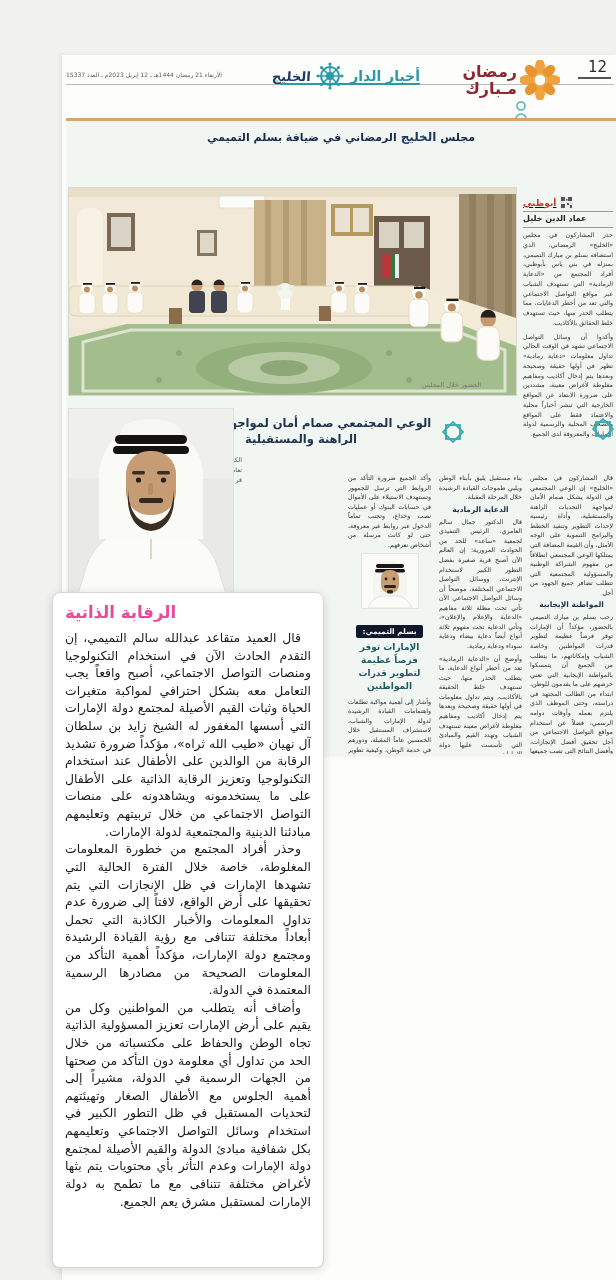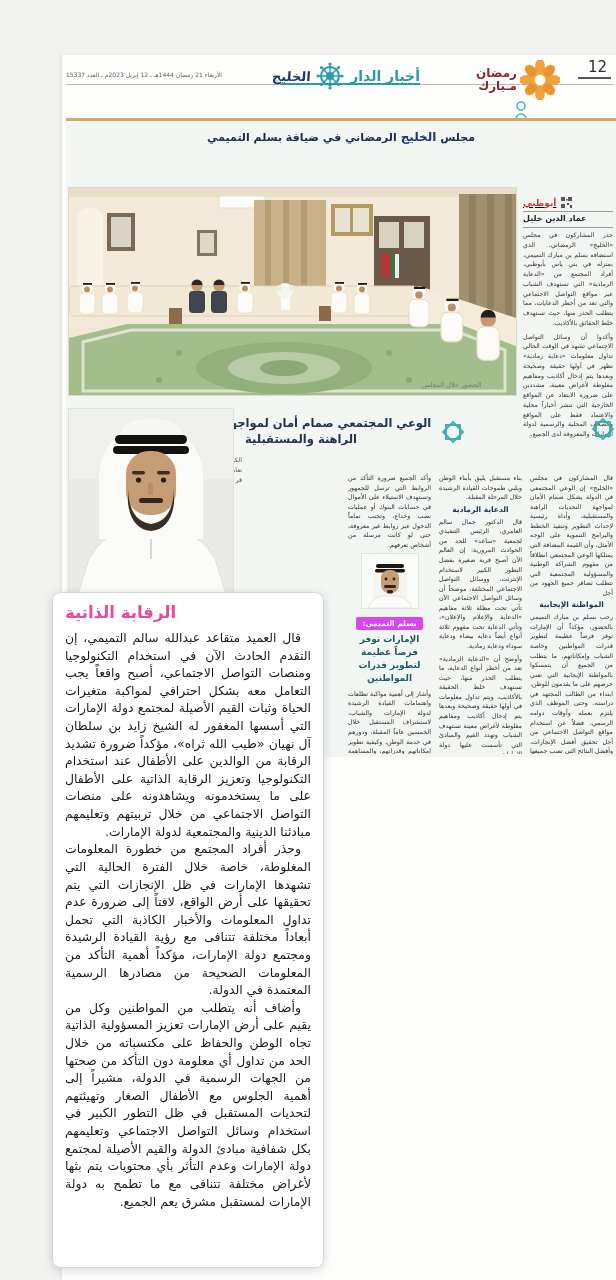--- a/index.html
+++ b/index.html
@@ -3,21 +3,21 @@
 <meta charset="utf-8">
 <style>
   html,body{margin:0;padding:0;background:#eef0ef;font-family:"DejaVu Sans",sans-serif;}
   .screen{position:relative;width:616px;height:1280px;overflow:hidden;background:#f1f1f0;margin:0 auto;direction:rtl;}
   .page{position:absolute;left:62px;top:55px;right:0;bottom:0;background:#fdfdfc;box-shadow:-2px 0 4px rgba(0,0,0,.06);}
   
   .date-line{position:absolute;left:66px;top:71px;font-size:6px;color:#5d5d5d;direction:rtl;}
   .header-rule{position:absolute;left:66px;top:84px;width:548px;height:1px;background:#b9b9b9;}
   .pagenum{position:absolute;right:5px;top:58px;font-size:15px;color:#2b2b2b;border-bottom:2px solid #555;padding:0 4px 1px 10px;direction:ltr;text-align:right;}
   .ramadan{position:absolute;right:56px;top:60px;display:flex;align-items:center;gap:3px;direction:ltr;}
-  .ramadan .txt{text-align:right;color:#8f2733;font-weight:bold;font-size:12px;line-height:1.08;}
+  .ramadan .txt{text-align:right;color:#8f2733;font-weight:bold;font-size:16px;line-height:1.08;}
   .teal-dots{position:absolute;right:88px;top:100px;}
   .section-head{position:absolute;right:196px;top:62px;display:flex;align-items:center;gap:6px;direction:ltr;}
   .masthead{color:#1d3a66;font-weight:900;font-size:13px;letter-spacing:-.5px;transform:skewX(-4deg);}
   .section-name{color:#2b9aa6;font-weight:bold;font-size:14px;}
   .section-underline{position:absolute;right:196px;top:83px;width:140px;height:1.5px;background:#2b9aa6;}
   .gold-rule{position:absolute;left:66px;top:118px;width:550px;height:3px;background:#d6a76b;}
   
   .article{position:absolute;left:66px;top:121px;width:550px;height:636px;background:#f1f6f2;}
   .kicker{position:absolute;top:9px;left:0;width:100%;text-align:center;font-size:11px;font-weight:bold;color:#1a2b4a;}
   .kicker .logo{color:#1d3a66;font-weight:900;font-size:12px;}
@@ -33,21 +33,21 @@
   .subheads{position:absolute;top:295px;left:0;width:100%;height:52px;}
   .subhead-block{position:absolute;display:flex;align-items:center;gap:4px;}
   .subhead-block .t{flex:1;text-align:center;font-size:11.5px;font-weight:bold;color:#20344f;line-height:1.35;}
   .sh-a{right:0;width:146px;}
   .sh-b{right:150px;width:300px;}
   .cols{position:absolute;top:352px;right:3px;width:266px;height:281px;display:flex;flex-direction:row;gap:8px;overflow:hidden;}
   .col{width:83px;overflow:hidden;}
   .col p{margin:0 0 3px;font-size:6.3px;line-height:1.52;text-align:justify;color:#2f2f2f;}
   .col .mini-subhead{font-size:7.5px;font-weight:bold;color:#20344f;text-align:center;margin:3px 0;}
   .quote-box{margin:2px 0 4px;text-align:center;}
-  .quote-label{display:inline-block;background:#d946ef;color:#fff;font-size:7.5px;font-weight:bold;padding:2px 6px;border-radius:2px;margin-top:8px;}
+  .quote-label{display:inline-block;background:#0f172a;color:#fff;font-size:7.5px;font-weight:bold;padding:2px 6px;border-radius:2px;margin-top:16px;}
   .quote-text{font-size:9px;font-weight:bold;color:#1d5b63;line-height:1.45;text-align:center;margin-top:3px;}
   .col4-frag{position:absolute;left:84px;top:334px;width:92px;font-size:6.3px;color:#555;text-align:right;line-height:1.6;z-index:1;}
   
   .portrait{position:absolute;left:68px;top:408px;width:166px;height:190px;z-index:5;border:1px solid #e2e2dc;box-sizing:border-box;background:#e9e9e5;}
   
   .reader{position:absolute;left:52px;top:592px;width:272px;height:676px;z-index:10;background:#fff;border:1px solid #d6d6d6;border-radius:8px;box-shadow:0 2px 10px rgba(0,0,0,.14);padding:10px 12px;box-sizing:border-box;overflow:hidden;}
   .reader h2{margin:0 0 7px;font-size:16.5px;text-align:left;color:#ec4899;}
   .reader p{margin:0;font-size:12.4px;line-height:1.42;text-align:justify;color:#1a1a1a;text-indent:10px;}
   svg{display:block;}
 </style>

